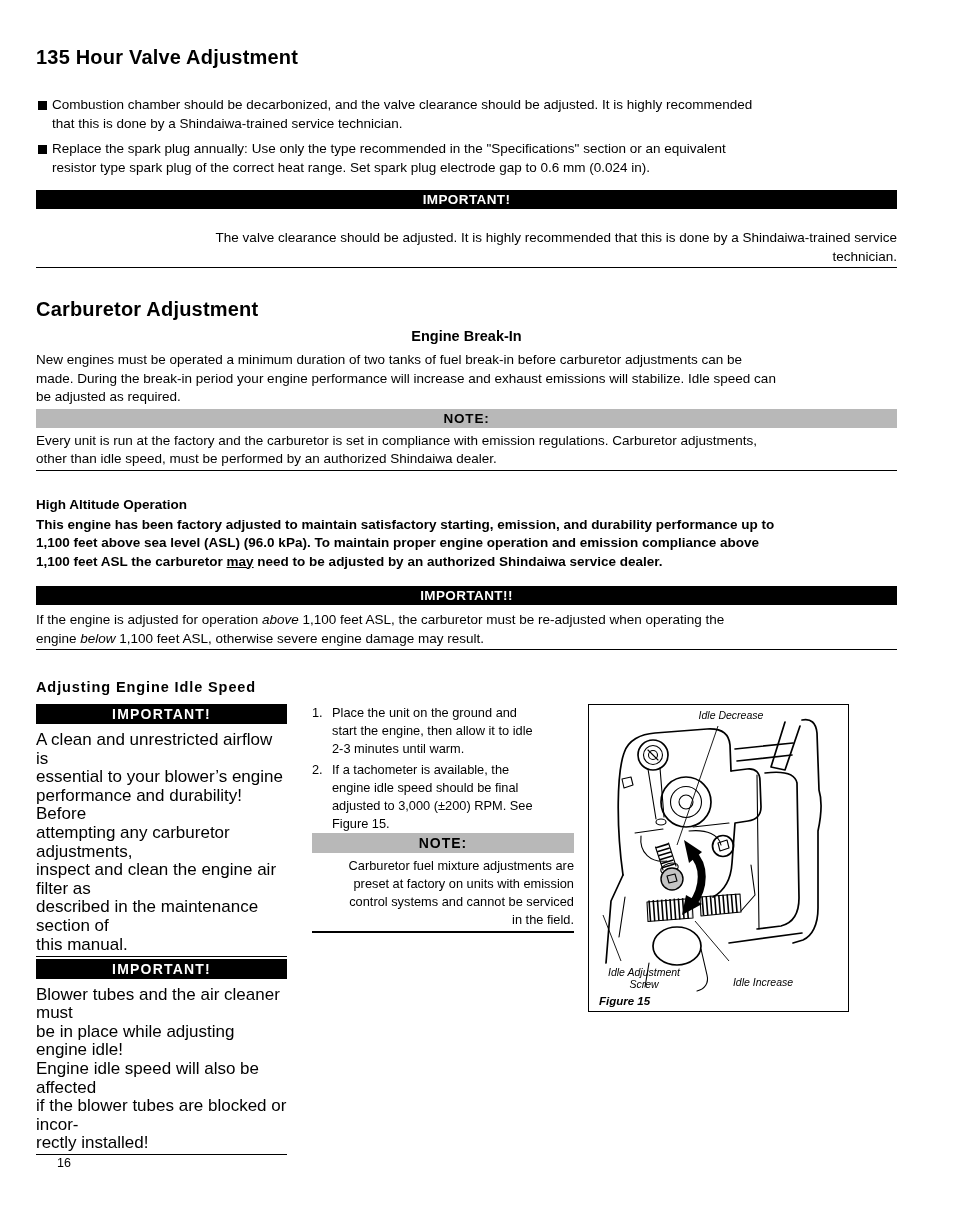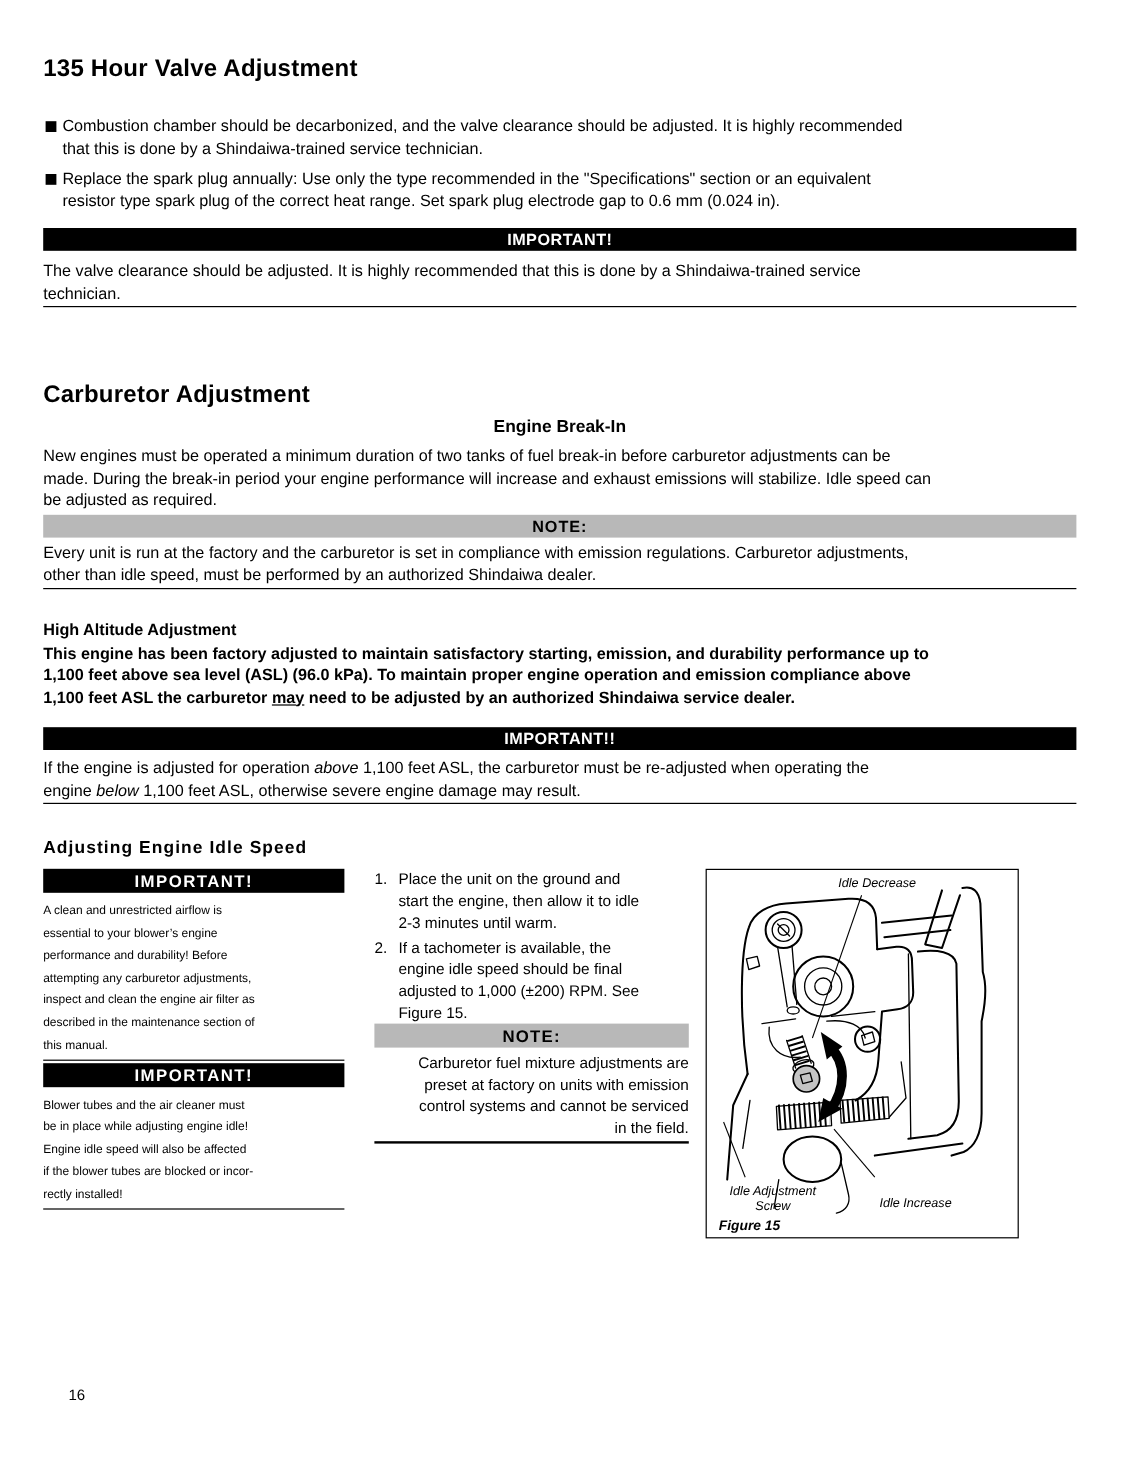--- a/index.html
+++ b/index.html
@@ -33,22 +33,22 @@
 
   .banner {
     height:19px; line-height:19px;
     background:#000; color:#fff;
     font-weight:bold; font-size:13.5px;
     text-align:center; letter-spacing:.4px;
   }
   .banner.gray { background:#b8b8b8; color:#000; letter-spacing:.8px; }
 
   .mt-banner1 { margin-top:13px; }
-  .mt-para1  { margin-top:8px; }
-  .mt-title2 { margin-top:62px; }
+  .mt-para1  { margin-top:20px;text-align:right; }
+  .mt-title2 { margin-top:30px; }
   .mt-h3     { margin-top:8px;text-align:center; }
   .mt-para   { margin-top:6px; }
   .mt-note   { margin-top:2px; }
   .mt-para2  { margin-top:4px; }
   .mt-h4     { margin-top:26px; }
   .mt-para3  { margin-top:3px;font-weight:bold; }
   .mt-imp2   { margin-top:15px; }
   .mt-adjust { margin-top:29px; }
 
   .u  { text-decoration:underline; }
@@ -65,21 +65,21 @@
 
   .col-banner {
     height:20px; line-height:20px;
     background:#000; color:#fff;
     font-weight:bold; font-size:14px;
     text-align:center; letter-spacing:1.2px;
   }
   .col-banner.gray { background:#b8b8b8; color:#000; letter-spacing:1px; }
 
   .col-txt {
-    font-size:10px; line-height:18.6px;
+    font-size:17px; line-height:18.6px;
     white-space:pre-line; margin:0;
   }
   .col-left .col-txt { margin-top:7px; }
   .col-left .ruled { padding-bottom:1.5px; }
   .col-left .col-banner + * { margin-top:7px; }
   .imp2-left { margin-top:2px; }
 
   .mid-txt { font-size:12.8px; line-height:18px; white-space:pre-line; margin:0; }
   .step { display:flex; }
   .step + .step { margin-top:3px; }
@@ -132,21 +132,21 @@
 
   <h3 class="mt-h3">Engine Break-In</h3>
   <p class="body-txt mt-para">New engines must be operated a minimum duration of two tanks of fuel break-in before carburetor adjustments can be
 made. During the break-in period your engine performance will increase and exhaust emissions will stabilize. Idle speed can
 be adjusted as required.</p>
 
   <div class="banner gray mt-note">NOTE:</div>
   <p class="body-txt ruled mt-para2">Every unit is run at the factory and the carburetor is set in compliance with emission regulations. Carburetor adjustments,
 other than idle speed, must be performed by an authorized Shindaiwa dealer.</p>
 
-  <h4 class="mt-h4">High Altitude Adjustment</h4>
+  <h4 class="mt-h4">High Altitude Operation</h4>
   <p class="body-txt mt-para3"><span>This engine has been factory adjusted to maintain satisfactory starting, emission, and durability performance up to
 1,100 feet above sea level (ASL) (96.0 kPa). To maintain proper engine operation and emission compliance above
 1,100 feet ASL the carburetor </span><span class="u">may</span><span> need to be adjusted by an authorized Shindaiwa service dealer.</span></p>
 
   <div class="banner mt-imp2">IMPORTANT!!</div>
   <p class="body-txt ruled mt-para"><span>If the engine is adjusted for operation </span><span class="it">above</span><span> 1,100 feet ASL, the carburetor must be re-adjusted when operating the
 engine </span><span class="it">below</span><span> 1,100 feet ASL, otherwise severe engine damage may result.</span></p>
 
   <h3 class="spread mt-adjust">Adjusting Engine Idle Speed</h3>
 
@@ -173,21 +173,21 @@
       <div class="step">
         <span class="mid-txt step-num">1.</span>
         <p class="mid-txt">Place the unit on the ground and
 start the engine, then allow it to idle
 2-3 minutes until warm.</p>
       </div>
       <div class="step">
         <span class="mid-txt step-num">2.</span>
         <p class="mid-txt">If a tachometer is available, the
 engine idle speed should be final
-adjusted to 1,000 (±200) RPM. See
+adjusted to 3,000 (±200) RPM. See
 Figure 15.</p>
       </div>
       <div class="col-banner gray mid-note-banner">NOTE:</div>
       <p class="mid-txt ruled-thick mid-note-body">Carburetor fuel mixture adjustments are
 preset at factory on units with emission
 control systems and cannot be serviced
 in the field.</p>
     </div>
 
     <div class="col-right">

